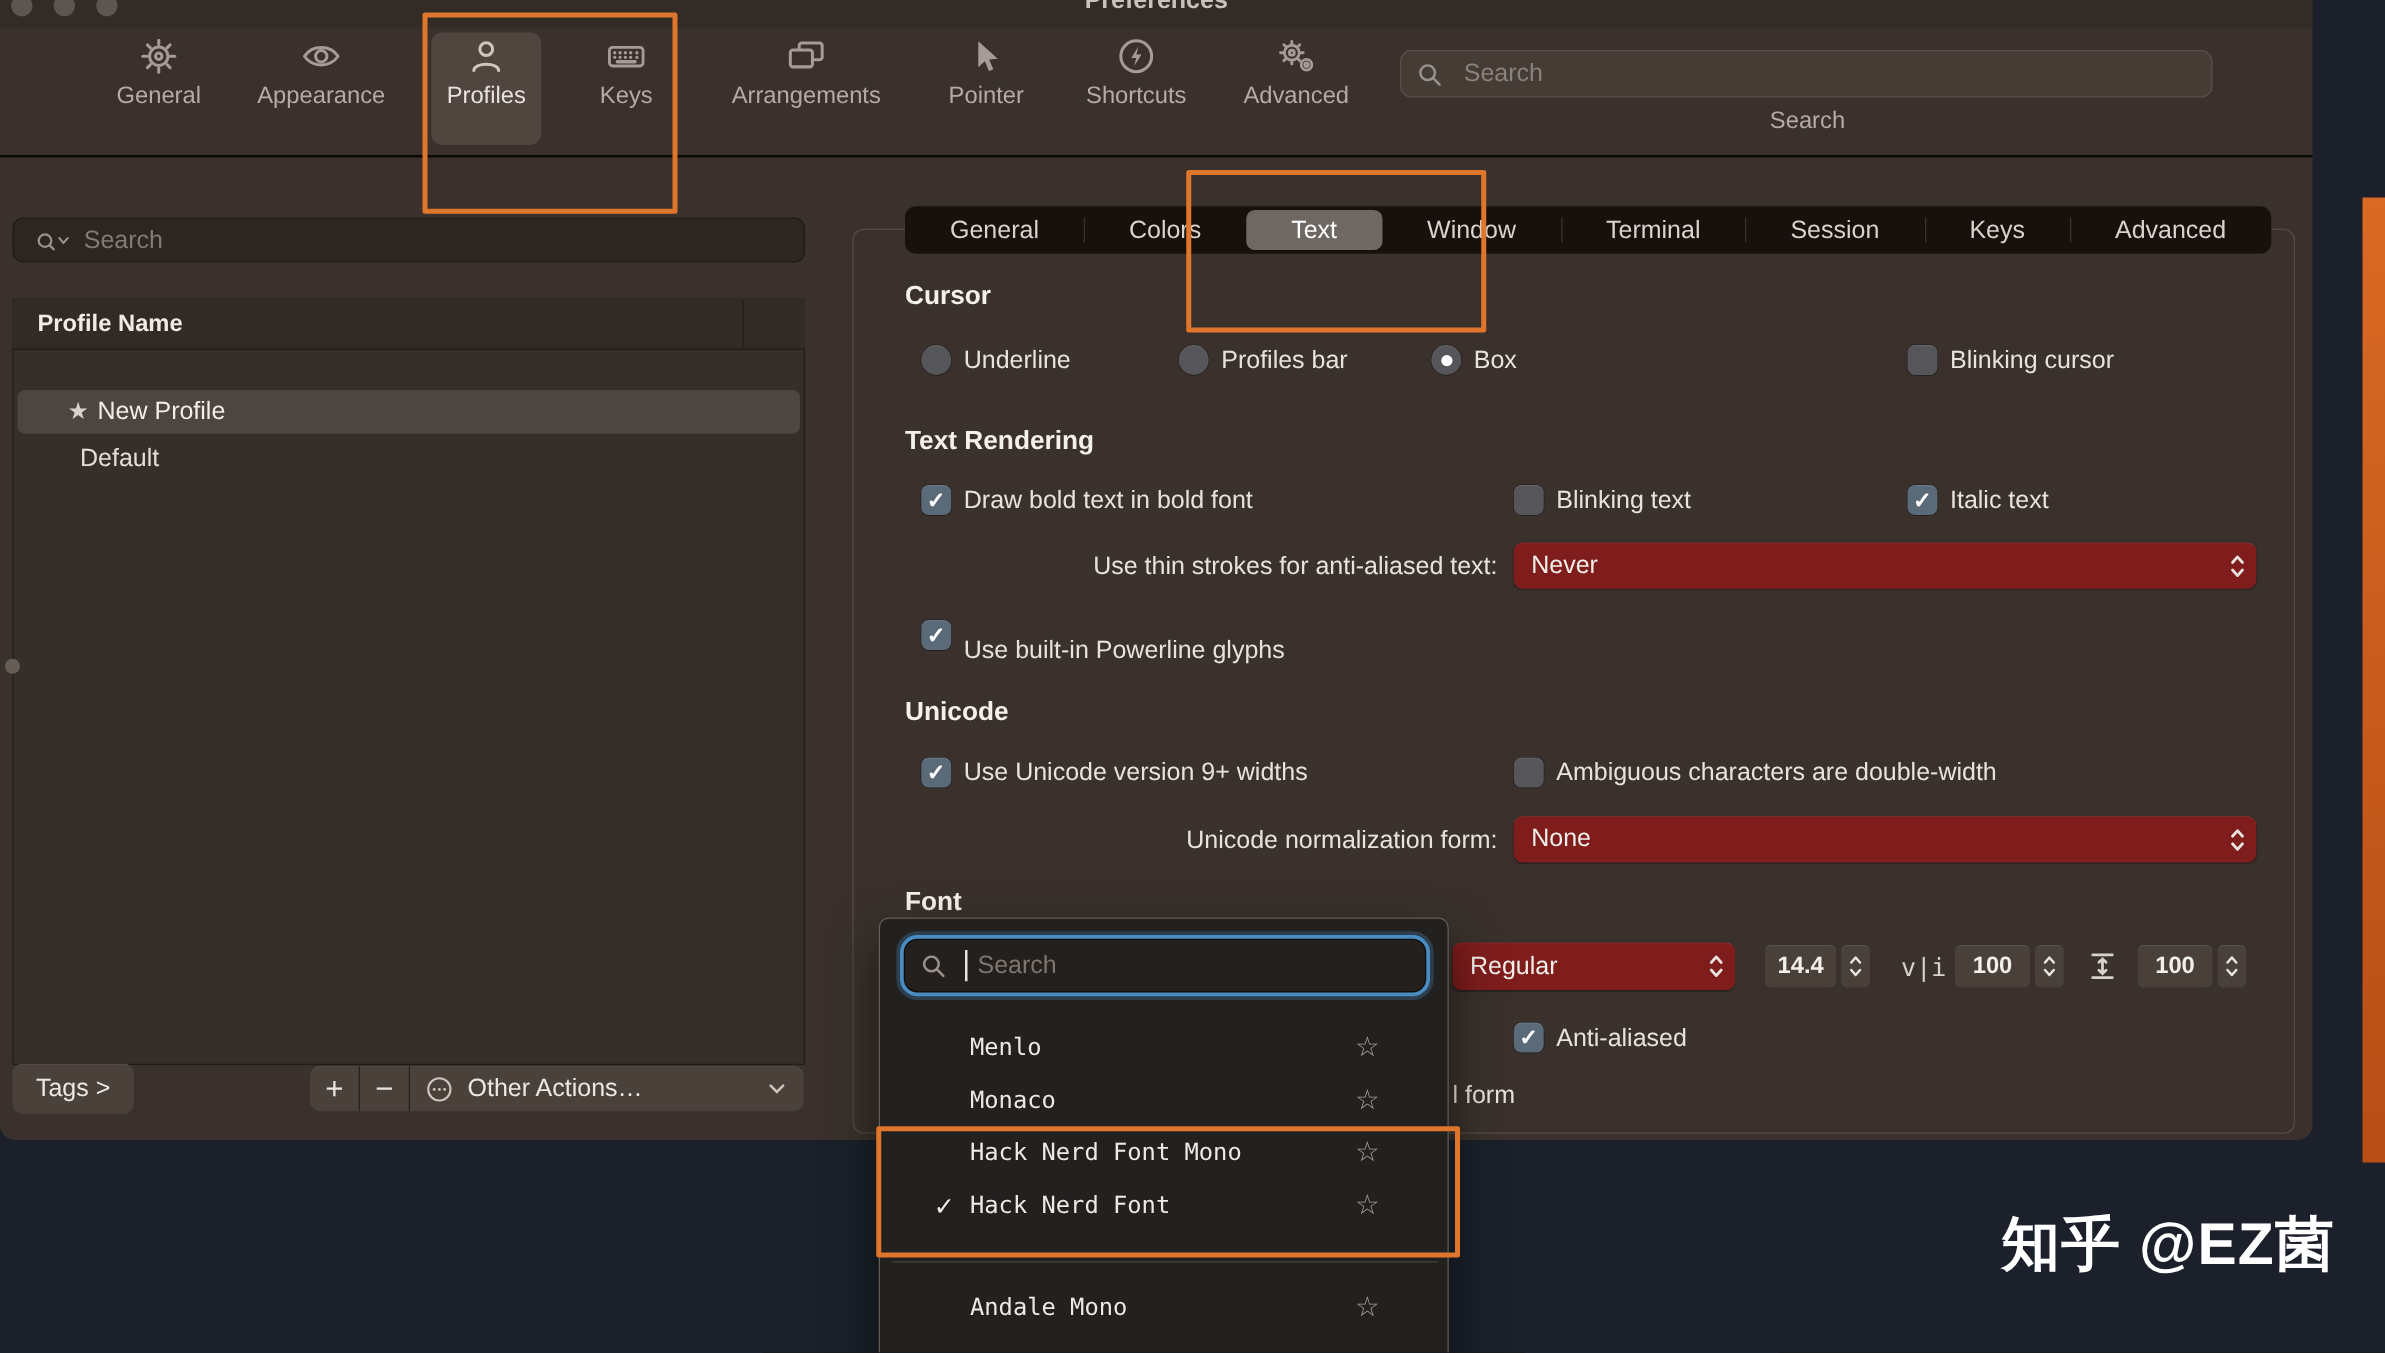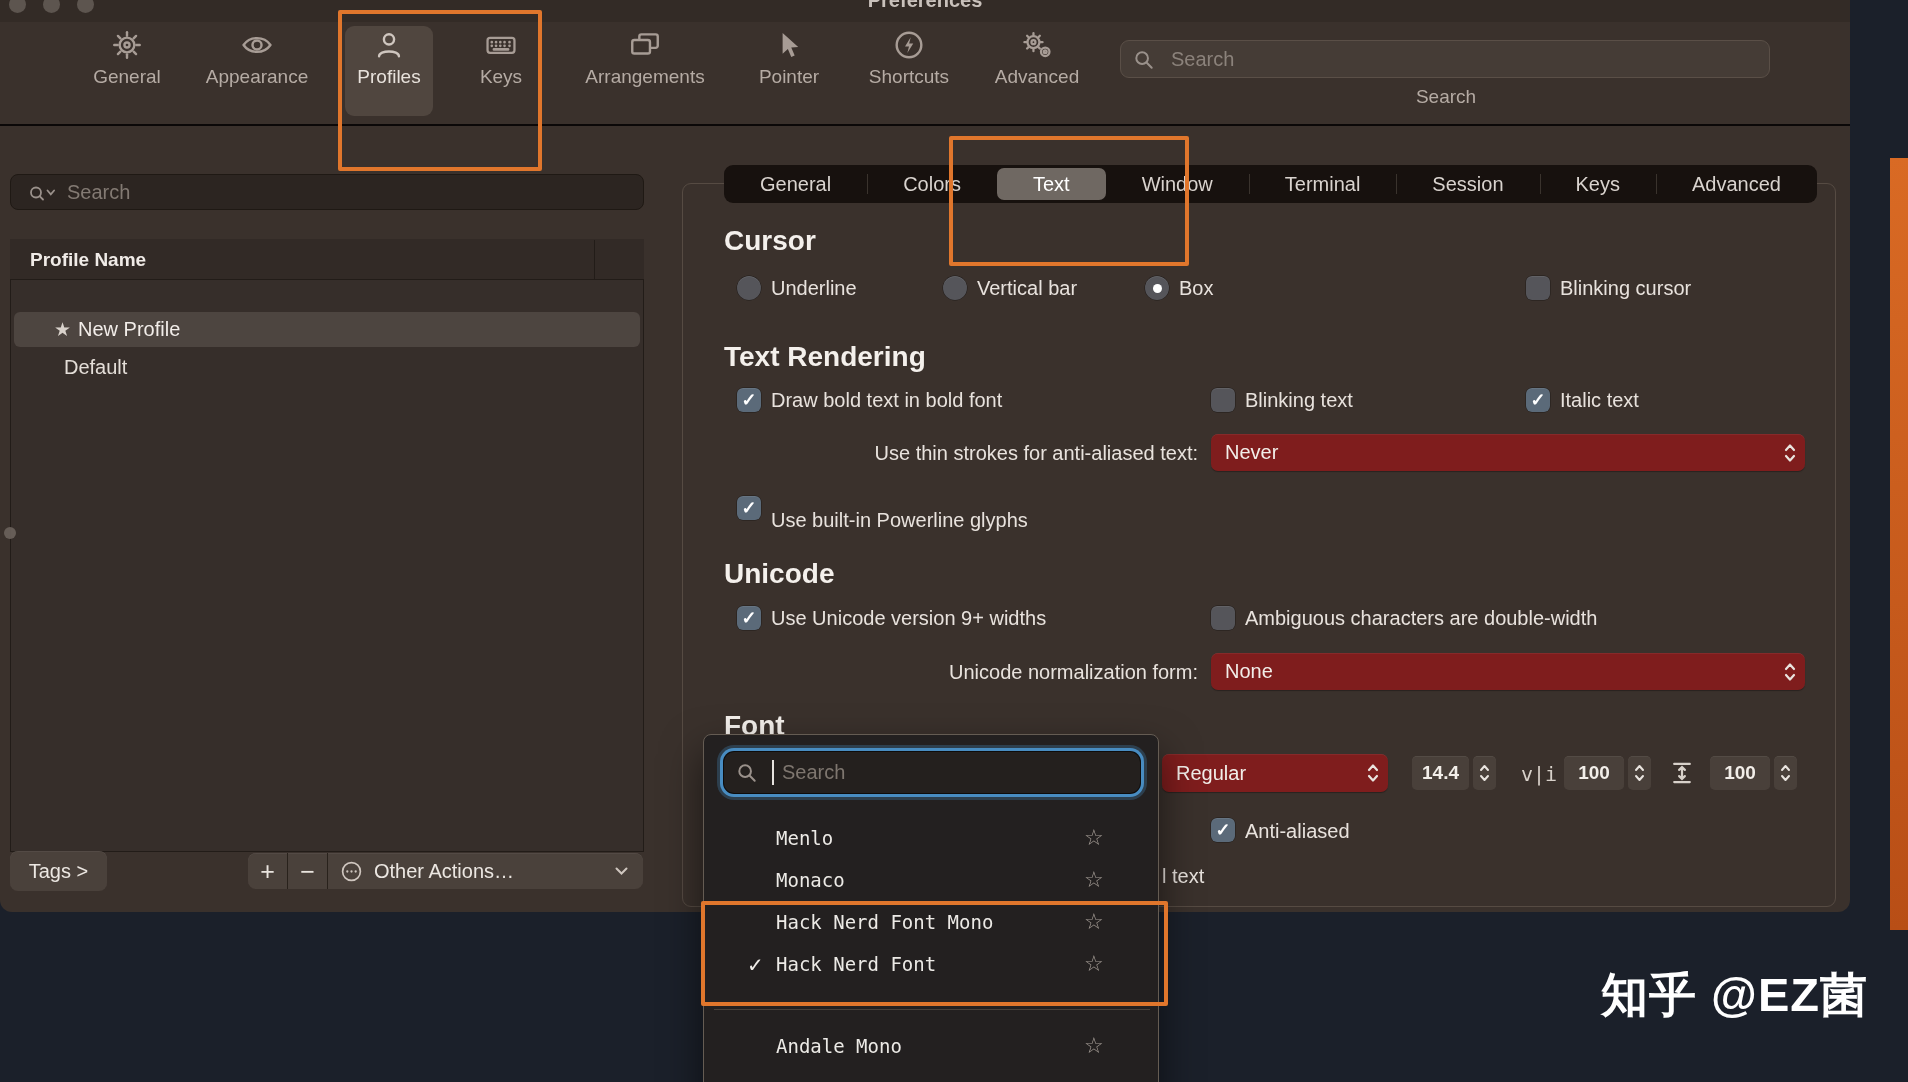--- a/index.html
+++ b/index.html
@@ -38,21 +38,21 @@
           display:flex;align-items:stretch;box-shadow:inset 0 .5px 0 rgba(255,255,255,.1);}
   .seg{display:flex;align-items:center;justify-content:center;color:#e9e4de;}
   .segsep{width:1px;background:#29221c;margin:0;}
   
   .panelbox{position:absolute;left:682px;top:183px;width:1154px;height:724px;border:1px solid #564b43;border-radius:9px;box-sizing:border-box;}
   .tabbar{position:absolute;left:724px;top:165px;height:38px;background:#17110e;border-radius:9px;display:flex;align-items:center;}
   .tab{position:relative;padding:0 36px;height:38px;line-height:38px;font-size:20px;color:#d9d3ce;white-space:nowrap;}
   .tab + .tab::before{content:"";position:absolute;left:0;top:9px;bottom:9px;width:1px;background:#3a332d;}
   .tab.sel{background:#6f6862;border-radius:7px;height:32px;line-height:32px;margin:3px 0;color:#ffffff;}
   .tab.sel::before,.tab.sel + .tab::before{display:none;}
-  .h{position:absolute;font-weight:700;font-size:28px;color:#f4f0ec;}
+  .h{position:absolute;font-weight:700;font-size:21px;color:#f4f0ec;}
   .t{position:absolute;font-size:20px;color:#e8e2dd;line-height:24px;}
   .cb{position:absolute;width:24px;height:24px;border-radius:6px;background:#55555a;
       box-shadow:inset 0 1px 0 rgba(255,255,255,.08),0 0 0 .5px rgba(0,0,0,.45);}
   .cb.on{background:#5b6a79;}
   .cb.on::after{content:"\2713";position:absolute;inset:0;color:#fff;font-size:18px;font-weight:700;text-align:center;line-height:24px;}
   .rad{position:absolute;width:24px;height:24px;border-radius:50%;background:#55555a;
       box-shadow:inset 0 1px 0 rgba(255,255,255,.08),0 0 0 .5px rgba(0,0,0,.45);}
   .rad.on::after{content:"";position:absolute;width:9px;height:9px;border-radius:50%;background:#fff;left:7.5px;top:7.5px;}
   .popup{position:absolute;background:#7f1d1d;border-radius:7px;color:#f2eee9;font-size:20px;display:flex;align-items:center;
          padding-left:14px;box-sizing:border-box;box-shadow:inset 0 .5px 0 rgba(255,255,255,.12),0 1px 1px rgba(0,0,0,.3);}
@@ -245,21 +245,21 @@
       <div class="tab"><span>Terminal</span></div>
       <div class="tab"><span>Session</span></div>
       <div class="tab"><span>Keys</span></div>
       <div class="tab"><span>Advanced</span></div>
     </div>
 
     <div class="h" style="left:724px;top:225px;">Cursor</div>
     <div class="rad" style="left:737px;top:276px;"></div>
     <div class="t" style="left:771px;top:276px;">Underline</div>
     <div class="rad" style="left:943px;top:276px;"></div>
-    <div class="t" style="left:977px;top:276px;">Vertical bar</div>
+    <div class="t" style="left:977px;top:276px;">Profiles bar</div>
     <div class="rad on" style="left:1145px;top:276px;"></div>
     <div class="t" style="left:1179px;top:276px;">Box</div>
     <div class="cb" style="left:1526px;top:276px;"></div>
     <div class="t" style="left:1560px;top:276px;">Blinking cursor</div>
 
     <div class="h" style="left:724px;top:341px;">Text Rendering</div>
     <div class="cb on" style="left:737px;top:388px;"></div>
     <div class="t" style="left:771px;top:388px;">Draw bold text in bold font</div>
     <div class="cb" style="left:1211px;top:388px;"></div>
     <div class="t" style="left:1245px;top:388px;">Blinking text</div>
@@ -336,21 +336,21 @@
     </div>
     <div class="stepbox" style="left:1774px;top:756px;width:23px;height:34px;">
       <svg width="13" height="24" viewBox="0 0 13 24" fill="none" stroke="#e9e4df" stroke-width="2" stroke-linecap="round" stroke-linejoin="round">
         <path d="M3 9 L6.5 5 L10 9"></path>
           <path d="M3 15 L6.5 19 L10 15"></path>
       </svg>
     </div>
 
     <div class="cb on" style="left:1211px;top:818px;"></div>
     <div class="t" style="left:1245px;top:819px;">Anti-aliased</div>
-    <div class="t" style="left:1162px;top:864px;">l text</div>
+    <div class="t" style="left:1162px;top:864px;">l form</div>
   </div>
 
   <div class="popover">
     <div class="field fp-search">
       <svg class="abs" style="left:12px;top:10px;" width="22" height="22" viewBox="0 0 20 20" fill="none" stroke="#9a918b" stroke-width="1.8" stroke-linecap="round">
         <circle cx="8.3" cy="8.3" r="5.3"></circle>
           <line x1="12.3" y1="12.3" x2="17" y2="17"></line>
       </svg>
       <div class="caret"></div>
       <input type="text" placeholder="Search" style="">

